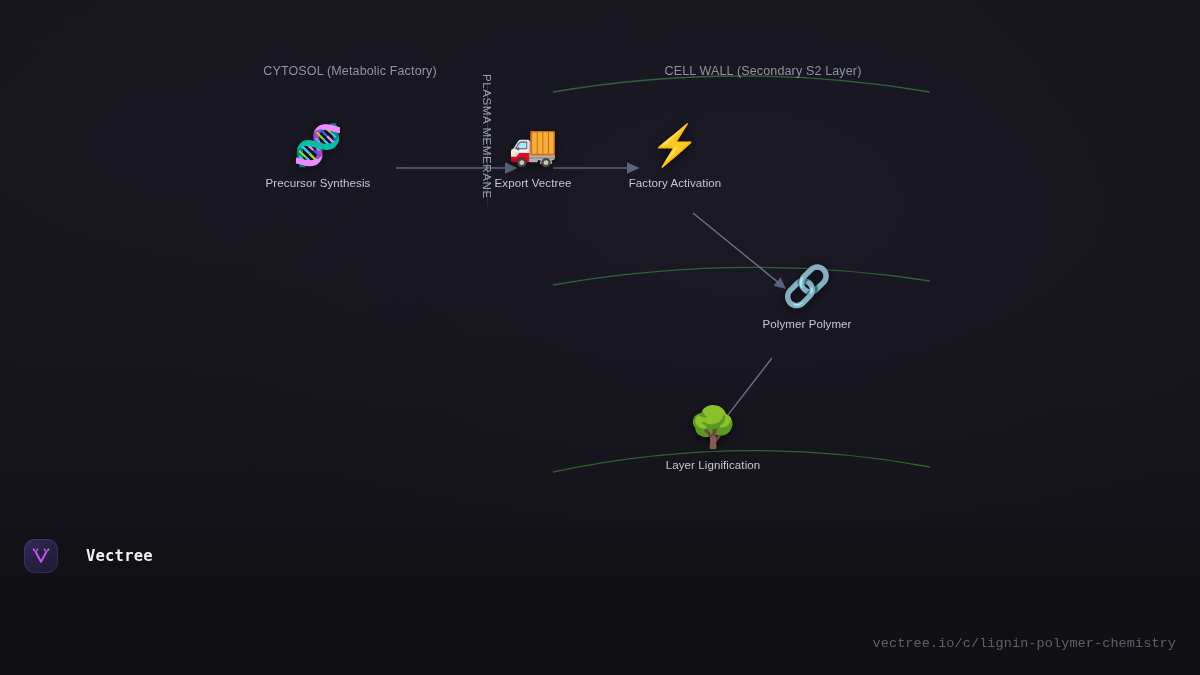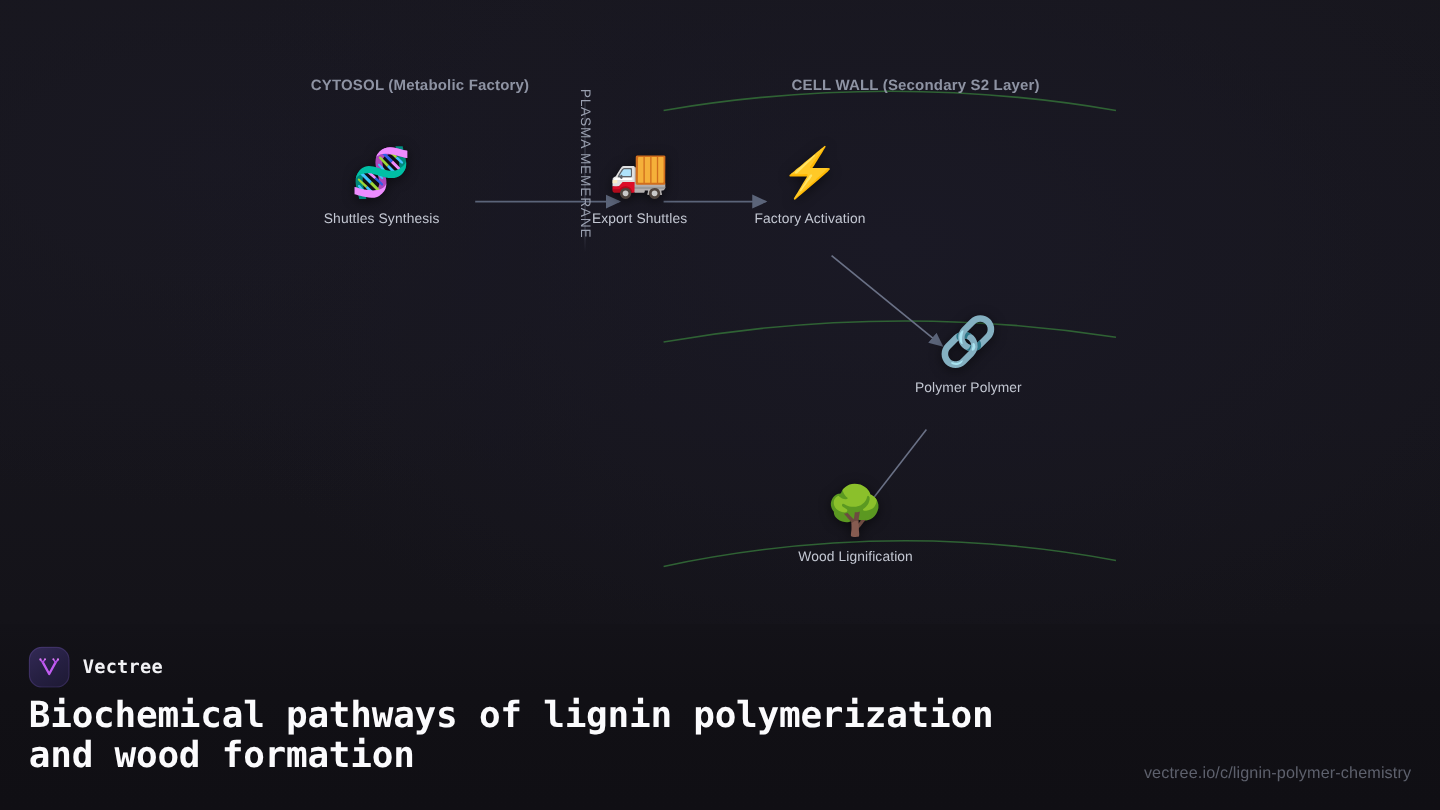--- a/index.html
+++ b/index.html
@@ -37,21 +37,20 @@
   }
 
   
   .region-label {
     position: absolute;
     color: #8e93a3;
     font-size: 12.5px;
     letter-spacing: .15px;
     white-space: nowrap;
     transform: translateX(-50%);
-    font-weight: bold;
   }
 
   
   .membrane-line {
     position: absolute;
     width: 1px;
     background: linear-gradient(180deg, rgba(140,148,170,0) 0%, rgba(140,148,170,.30) 14%, rgba(140,148,170,.30) 86%, rgba(140,148,170,0) 100%);
   }
   .membrane-text {
     position: absolute;
@@ -98,21 +97,21 @@
     height: 155px;
     background: linear-gradient(180deg, #131218 0%, #111015 38%, #100f14 100%);
     box-sizing: border-box;
   }
   #brand-row {
     position: absolute;
     left: 24px;
     top: 19px;
     display: flex;
     align-items: center;
-    gap: 11px;
+    gap: 28px;
   }
   #brand-logo {
     width: 34px;
     height: 34px;
     border-radius: 11px;
     background: linear-gradient(145deg, #332a56 0%, #251f41 55%, #1d1933 100%);
     box-shadow: 0 0 0 1px rgba(150,110,220,.18) inset;
     display: flex;
     align-items: center;
     justify-content: center;
@@ -134,21 +133,21 @@
     font-size: 30px;
     font-weight: bold;
     line-height: 33px;
     letter-spacing: -.2px;
   }
   #url {
     position: absolute;
     right: 24px;
     bottom: 24px;
     color: #5d606c;
-    font-family: Liberation Sans, sans-serif;
+    font-family: Liberation Mono, monospace;
     font-size: 13.5px;
     letter-spacing: .1px;
   }
 </style>
 </head>
 <body>
 
 <div id="canvas">
 
   <div id="stage">
@@ -172,41 +171,41 @@
     </svg>
 
     <div class="region-label" style="left:350px; top:64px;">CYTOSOL (Metabolic Factory)</div>
     <div class="region-label" style="left:763px; top:64px;">CELL WALL (Secondary S2 Layer)</div>
 
     <div class="membrane-line" style="left:487px; top:72px; height:138px;"></div>
     <div class="membrane-text" style="left:487px; top:74px;">PLASMA MEMERANE</div>
 
     <div class="node" style="left:318px; top:155px;">
       <span class="node-icon">🧬</span>
-      <span class="node-label">Shuttles Synthesis</span>
+      <span class="node-label">Precursor Synthesis</span>
     </div>
 
     <div class="node" style="left:533px; top:155px;">
       <span class="node-icon">🚚</span>
-      <span class="node-label">Export Shuttles</span>
+      <span class="node-label">Export Vectree</span>
     </div>
 
     <div class="node" style="left:675px; top:155px;">
       <span class="node-icon">⚡</span>
       <span class="node-label">Factory Activation</span>
     </div>
 
     <div class="node" style="left:807px; top:296px;">
       <span class="node-icon">🔗</span>
       <span class="node-label">Polymer Polymer</span>
     </div>
 
     <div class="node" style="left:713px; top:437px;">
       <span class="node-icon">🌳</span>
-      <span class="node-label">Wood Lignification</span>
+      <span class="node-label">Layer Lignification</span>
     </div>
 
   </div>
 
   <div id="footer">
 
     <div id="brand-row">
       <div id="brand-logo">
         <svg width="22" height="22" viewBox="0 0 24 24" xmlns="http://www.w3.org/2000/svg">
           <path d="M6.2 7.6 L12 18.2 L17.8 7.6" fill="none" stroke="#c05cf0" stroke-width="2.1" stroke-linecap="round" stroke-linejoin="round"></path>
@@ -214,19 +213,18 @@
           <path d="M17.8 7.6 L19.9 5.3 M17.8 7.6 L16.0 5.1" fill="none" stroke="#b44ee6" stroke-width="1.5" stroke-linecap="round"></path>
           <circle cx="4.0" cy="4.9" r="1.0" fill="#d878f5"></circle>
           <circle cx="8.2" cy="4.7" r="0.9" fill="#d878f5"></circle>
           <circle cx="20.0" cy="4.9" r="1.0" fill="#d878f5"></circle>
           <circle cx="15.8" cy="4.7" r="0.9" fill="#d878f5"></circle>
         </svg>
       </div>
       <div id="brand-name">Vectree</div>
     </div>
 
-    <div id="headline">Biochemical pathways of lignin polymerization and wood formation</div>
 
     <div id="url">vectree.io/c/lignin-polymer-chemistry</div>
 
   </div>
 
 </div>
 
 </body></html>

